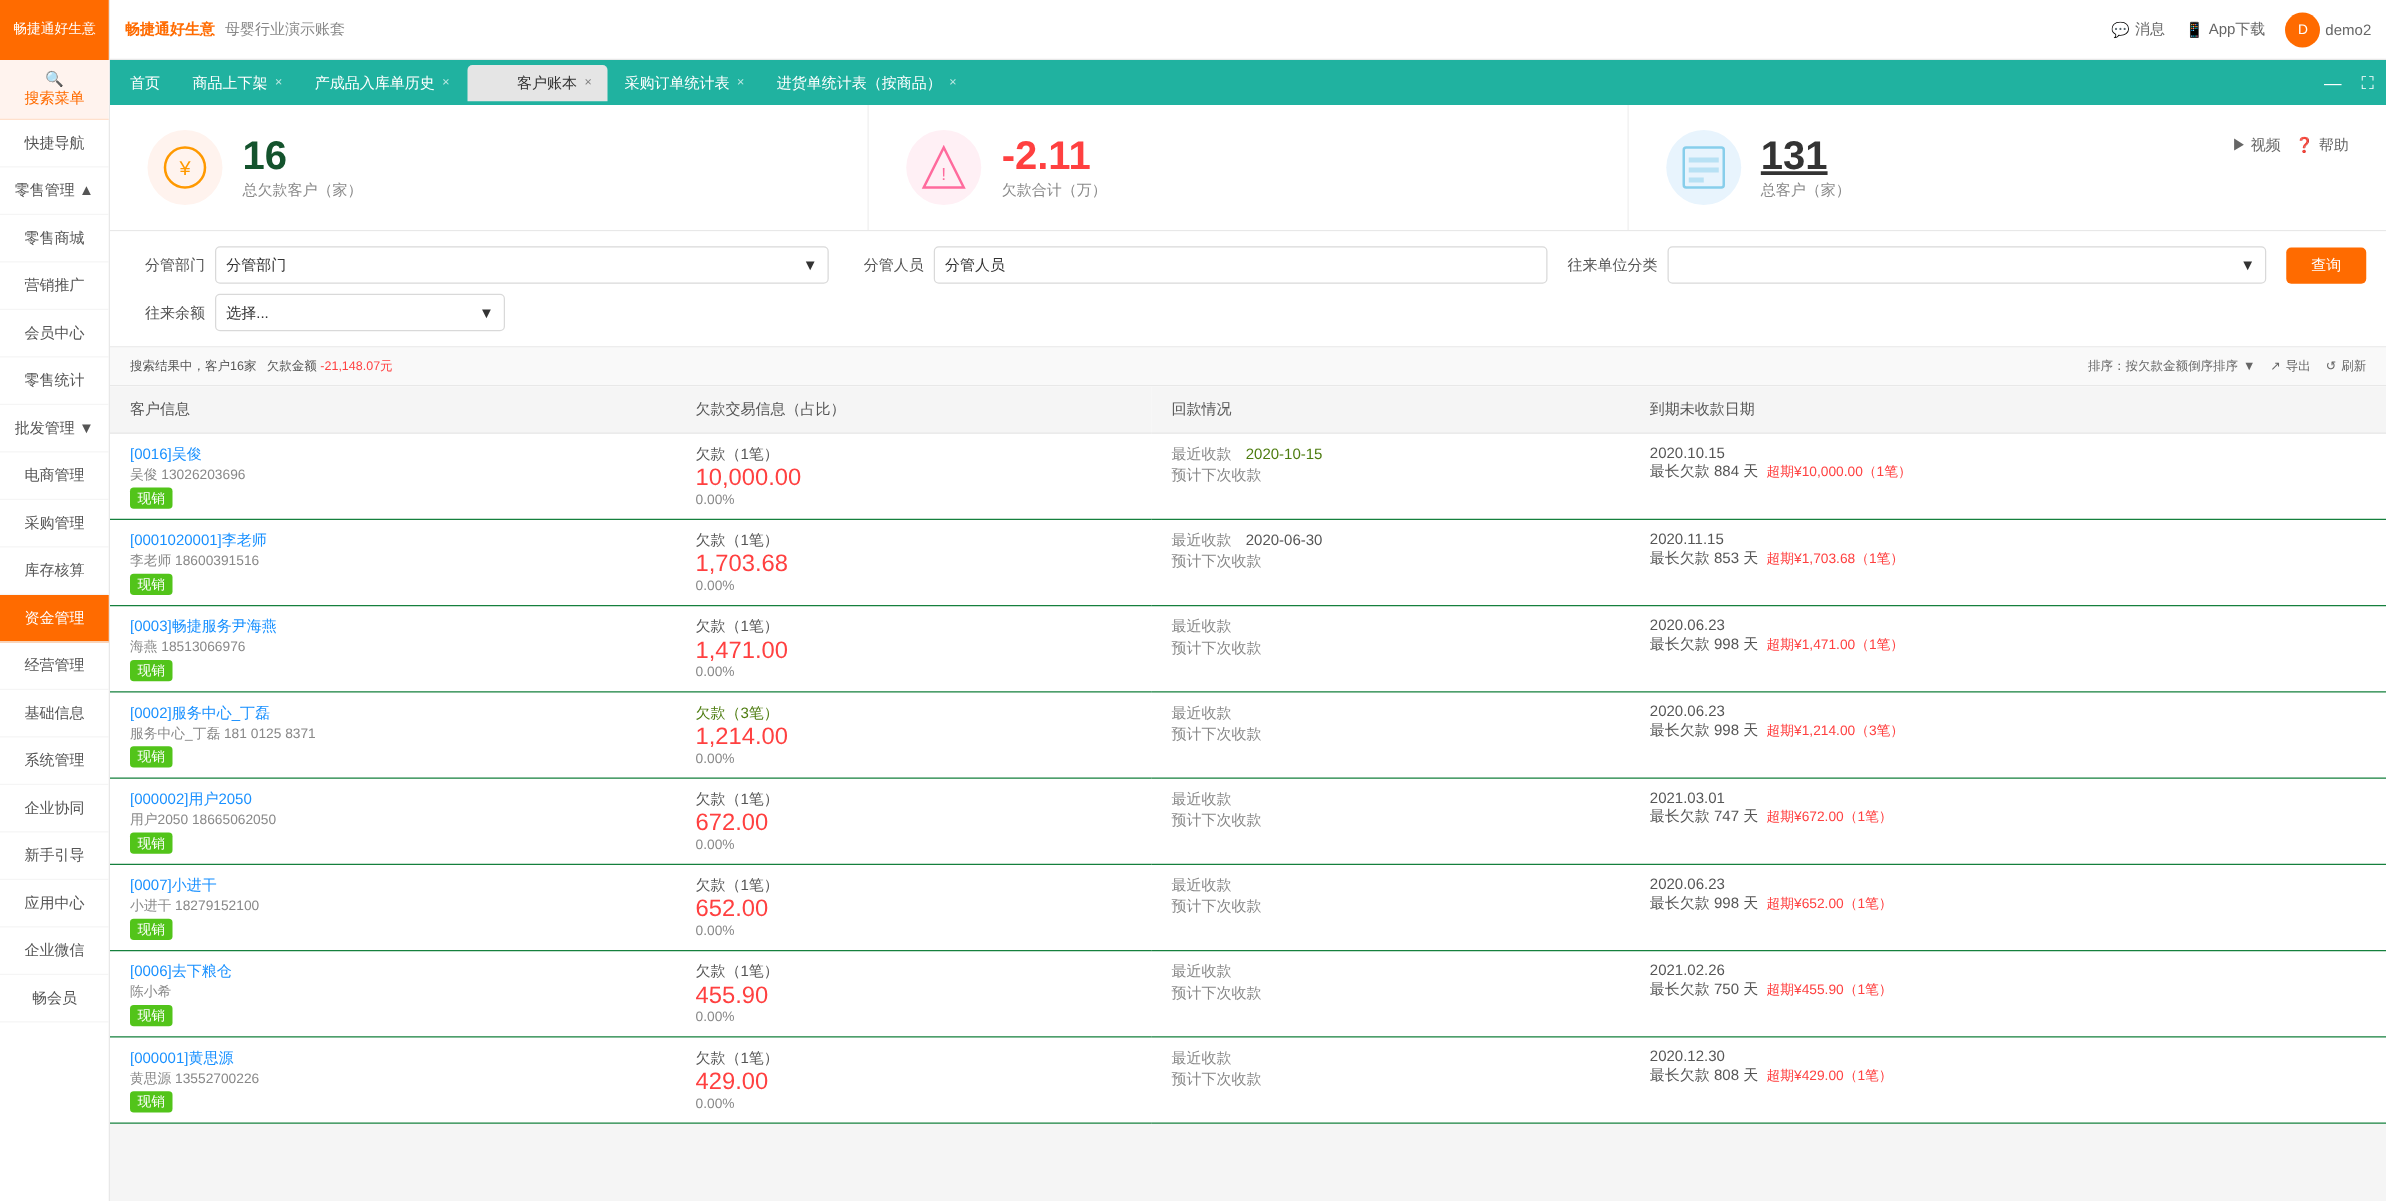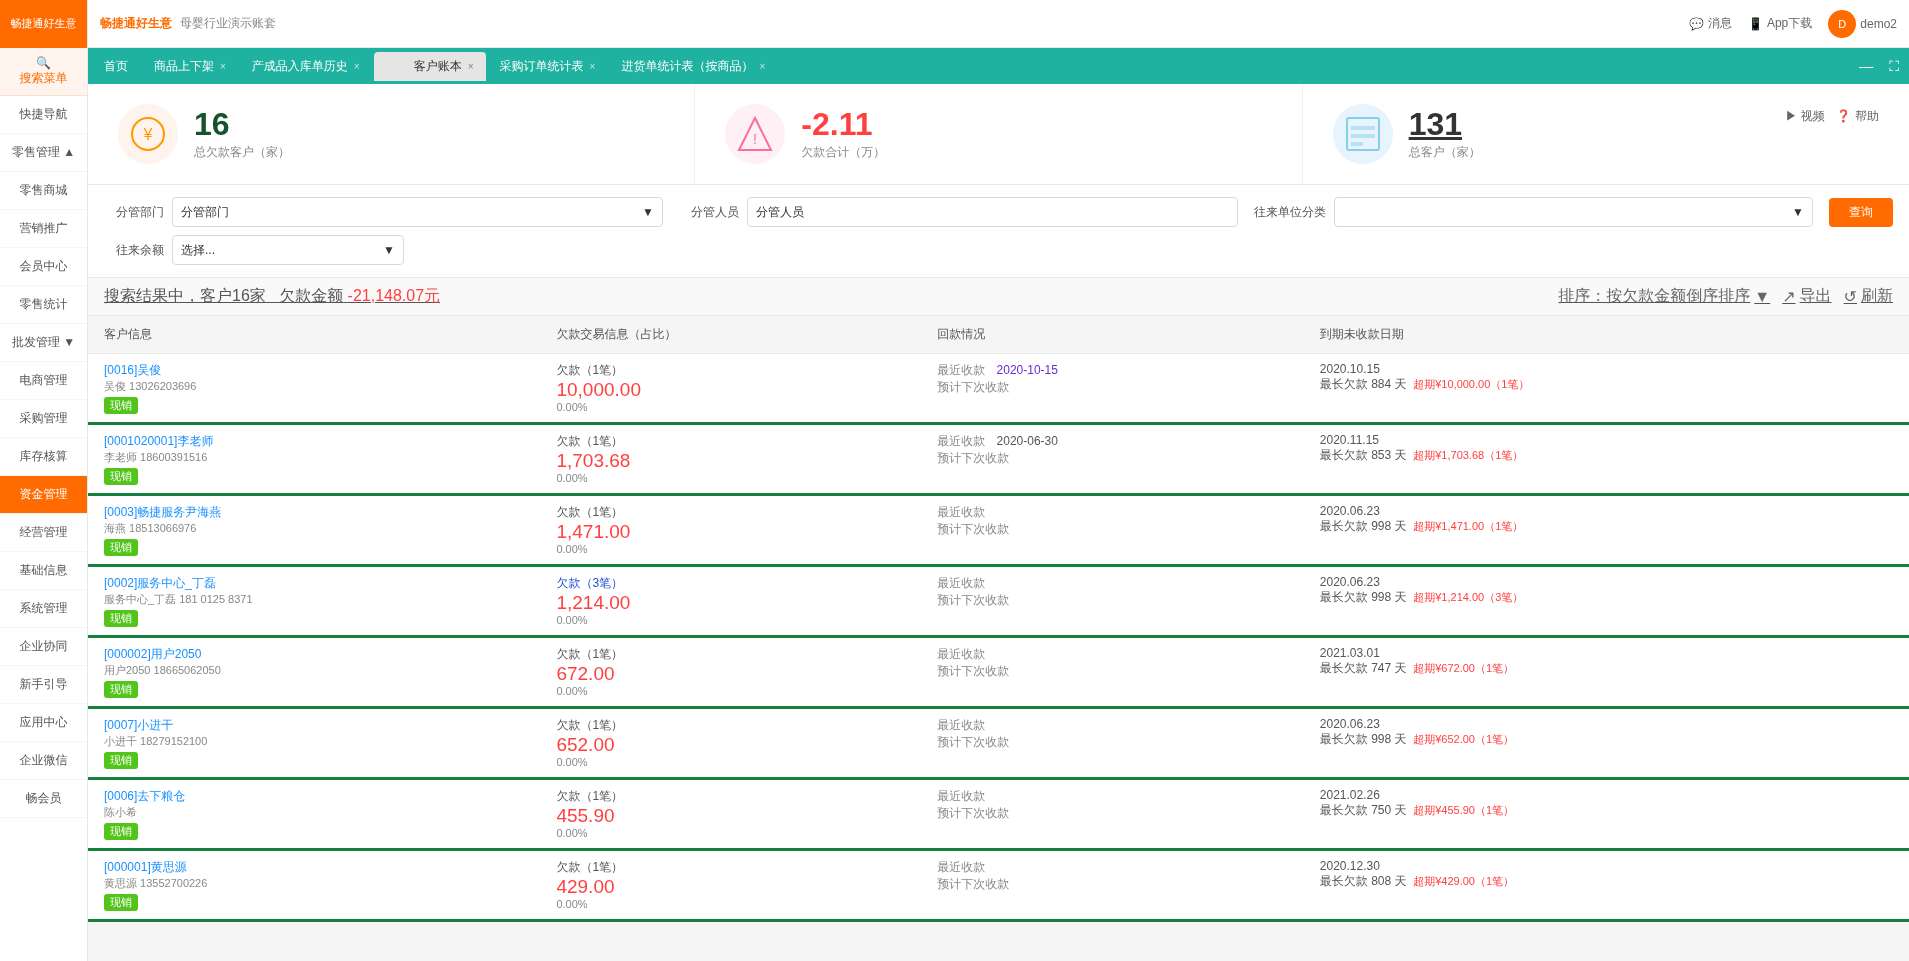--- a/index.html
+++ b/index.html
@@ -55,29 +55,29 @@
     .filter-row { display: flex; align-items: center; gap: 16px; margin-bottom: 8px; }
     .filter-row:last-child { margin-bottom: 0; }
     .filter-item { display: flex; align-items: center; gap: 8px; flex: 1; }
     .filter-label { font-size: 12px; color: #555; white-space: nowrap; min-width: 60px; text-align: right; }
     .filter-input { flex: 1; border: 1px solid #d9d9d9; border-radius: 4px; padding: 5px 8px; font-size: 12px; color: #333; background: #fff; display: flex; align-items: center; justify-content: space-between; cursor: pointer; min-height: 30px; }
     .filter-select { flex: 1; border: 1px solid #d9d9d9; border-radius: 4px; padding: 5px 8px; font-size: 12px; background: #fff; min-height: 30px; display: flex; align-items: center; justify-content: space-between; cursor: pointer; }
     .btn-query { background: #ff6b00; color: #fff; border: none; border-radius: 4px; padding: 6px 20px; font-size: 12px; cursor: pointer; }
     .collapse-btn { text-align: center; padding: 6px; color: #666; cursor: pointer; font-size: 12px; background: #fafafa; border-top: 1px solid #f0f0f0; }
 
     
-    .result-bar { background: #f9f9f9; padding: 8px 16px; display: flex; align-items: center; justify-content: space-between; border-bottom: 1px solid #e8e8e8; font-size: 16px; color: #555; text-decoration: underline; }
+    .result-bar { background: #f9f9f9; padding: 8px 16px; display: flex; align-items: center; justify-content: space-between; border-bottom: 1px solid #e8e8e8; font-size: 10px; color: #555; }
     .result-actions { display: flex; align-items: center; gap: 12px; }
     .result-action { color: #666; cursor: pointer; display: flex; align-items: center; gap: 4px; }
 
     
     .table-wrap { background: #fff; }
     .table { width: 100%; border-collapse: collapse; }
     .table th { background: #f5f5f5; padding: 10px 16px; text-align: left; font-size: 12px; color: #555; font-weight: normal; border-bottom: 1px solid #e8e8e8; }
-    .table td { padding: 8px 16px; border-bottom: 3px solid #15803d; font-size: 12px; color: #333; vertical-align: top; }
+    .table td { padding: 8px 16px; border-bottom: 1px solid #15803d; font-size: 12px; color: #333; vertical-align: top; }
     .customer-name { color: #1890ff; cursor: pointer; font-size: 12px; }
     .customer-id { font-size: 11px; color: #888; }
     .tag-green { background: #52c41a; color: #fff; padding: 1px 6px; border-radius: 3px; font-size: 11px; display: inline-block; margin-top: 3px; }
     .amount-red { color: #ff4040; font-size: 19px; }
     .amount-ratio { color: #888; font-size: 11px; }
     .overdue-link { color: #ff4040; cursor: pointer; font-size: 11px; }
     .date-text { font-size: 12px; color: #555; }
     .overdue-days { color: #555; font-size: 12px; }
   </style>
 </head>
@@ -332,21 +332,21 @@
       <span class="tag-green">现销</span>
     </td>
     <td>
       <div style="color:#555;">欠款（1笔）</div>
       <div class="amount-red">10,000.00</div>
       <div class="amount-ratio">0.00%</div>
     </td>
     <td>
       <div>
         <span style="color:#888;">最近收款</span>
-        <span style="margin-left:8px;color:#6d28d9;">2020-10-15</span>
+        <span style="margin-left:8px;color:#4d7c0f;">2020-10-15</span>
       </div>
       <div style="color:#888;">预计下次收款</div>
     </td>
     <td>
       <div class="date-text">2020.10.15</div>
       <div>
         <span class="overdue-days">最长欠款 884 天&nbsp;</span>
         <a class="overdue-link">超期¥10,000.00（1笔）</a>
       </div>
     </td>
@@ -403,21 +403,21 @@
       </div>
     </td>
   </tr>
             <tr>
     <td>
       <div><a class="customer-name">[0002]服务中心_丁磊</a></div>
       <div class="customer-id">服务中心_丁磊  181 0125 8371</div>
       <span class="tag-green">现销</span>
     </td>
     <td>
-      <div style="color:#1d4ed8;">欠款（3笔）</div>
+      <div style="color:#4d7c0f;">欠款（3笔）</div>
       <div class="amount-red">1,214.00</div>
       <div class="amount-ratio">0.00%</div>
     </td>
     <td>
       <div>
         <span style="color:#888;">最近收款</span>
         <span style="margin-left:8px;color:#555;"></span>
       </div>
       <div style="color:#888;">预计下次收款</div>
     </td>

